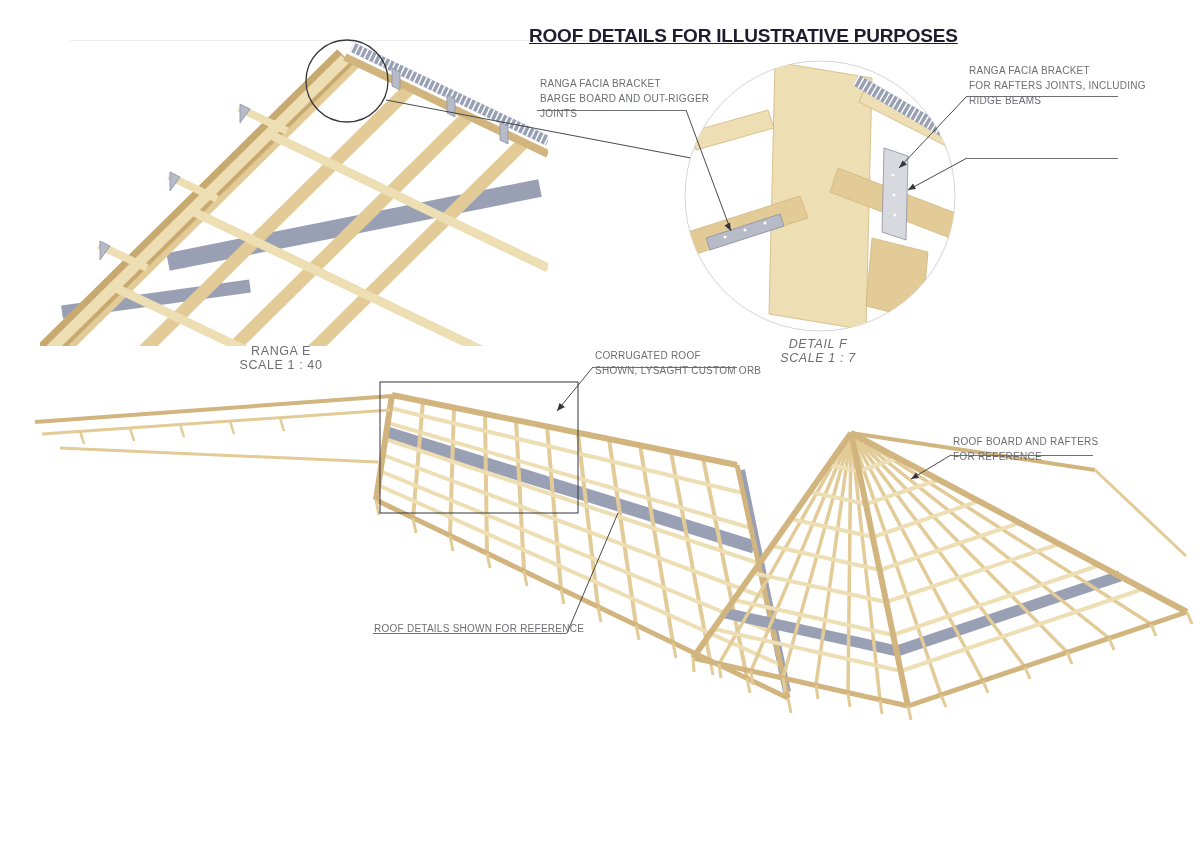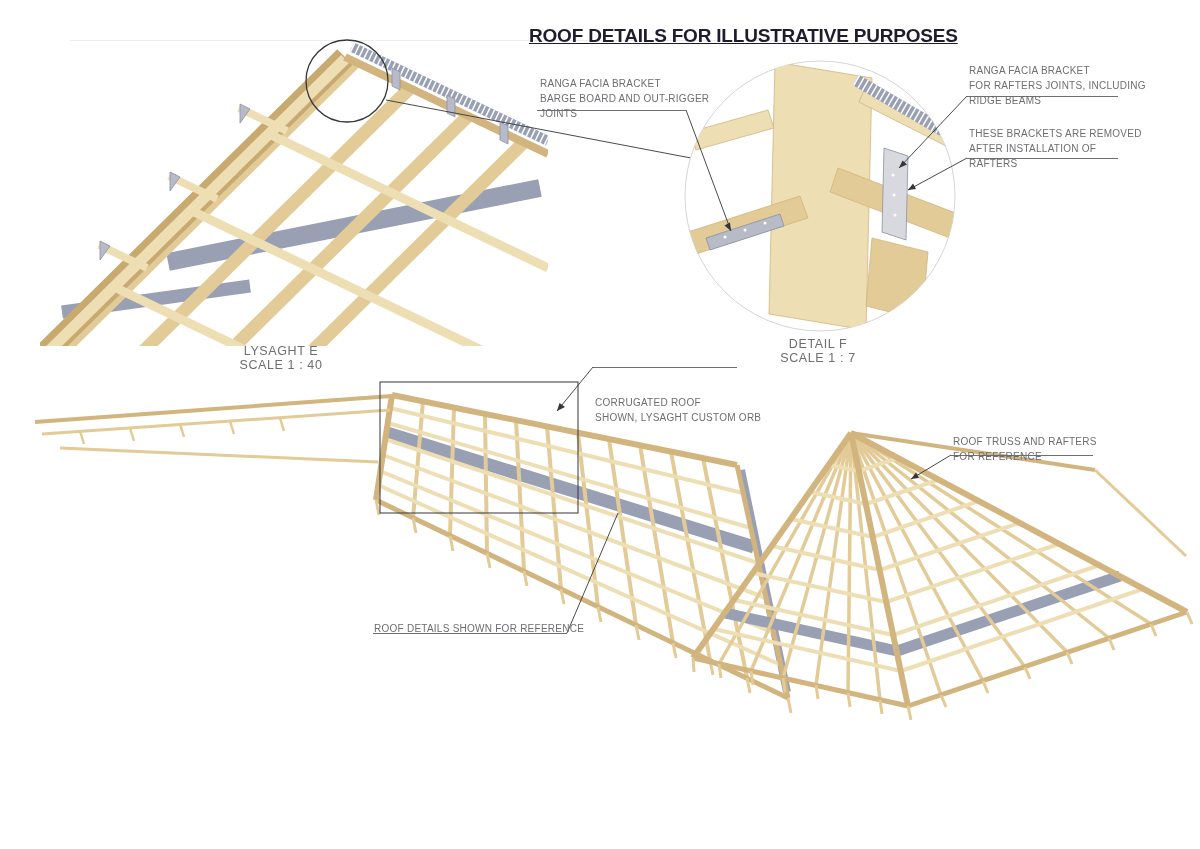--- a/index.html
+++ b/index.html
@@ -313,39 +313,36 @@
   <div class="anno" style="left:540px;top:76px;">RANGA FACIA BRACKET
 BARGE BOARD AND OUT-RIGGER
 JOINTS</div>
   <div class="anno-underline" style="left:537px;top:110px;width:149px;"></div>
 
   <div class="anno" style="left:969px;top:63px;">RANGA FACIA BRACKET
 FOR RAFTERS JOINTS, INCLUDING
 RIDGE BEAMS</div>
   <div class="anno-underline" style="left:967px;top:96px;width:151px;"></div>
 
-  <div class="anno" style="left:969px;top:126px;">THESE BRACKETS ARE REMOVED
-AFTER INSTALLATION OF
-RAFTERS</div>
   <div class="anno-underline" style="left:967px;top:158px;width:151px;"></div>
 
-  <div class="anno" style="left:595px;top:348px;margin-top:47px;">CORRUGATED ROOF
+  <div class="anno" style="left:595px;top:348px;">CORRUGATED ROOF
 SHOWN, LYSAGHT CUSTOM ORB</div>
   <div class="anno-underline" style="left:593px;top:367px;width:144px;"></div>
 
-  <div class="anno" style="left:953px;top:434px;">ROOF TRUSS AND RAFTERS
+  <div class="anno" style="left:953px;top:434px;">ROOF BOARD AND RAFTERS
 FOR REFERENCE</div>
   <div class="anno-underline" style="left:951px;top:455px;width:142px;"></div>
 
   <div class="anno" style="left:374px;top:621px;">ROOF DETAILS SHOWN FOR REFERENCE</div>
   <div class="anno-underline" style="left:373px;top:633px;width:194px;"></div>
 
   <div class="detail-title" style="left:221px;top:344px;">
-    <span>LYSAGHT E</span><br>
+    <span>RANGA E</span><br>
     <span>SCALE 1 : 40</span>
   </div>
 
-  <div class="detail-title" style="left:758px;top:337px;">
+  <div class="detail-title" style="left:758px;top:337px;font-style:italic;">
     <span>DETAIL F</span><br>
     <span>SCALE 1 : 7</span>
   </div>
 
 </div>
 
 </body></html>

